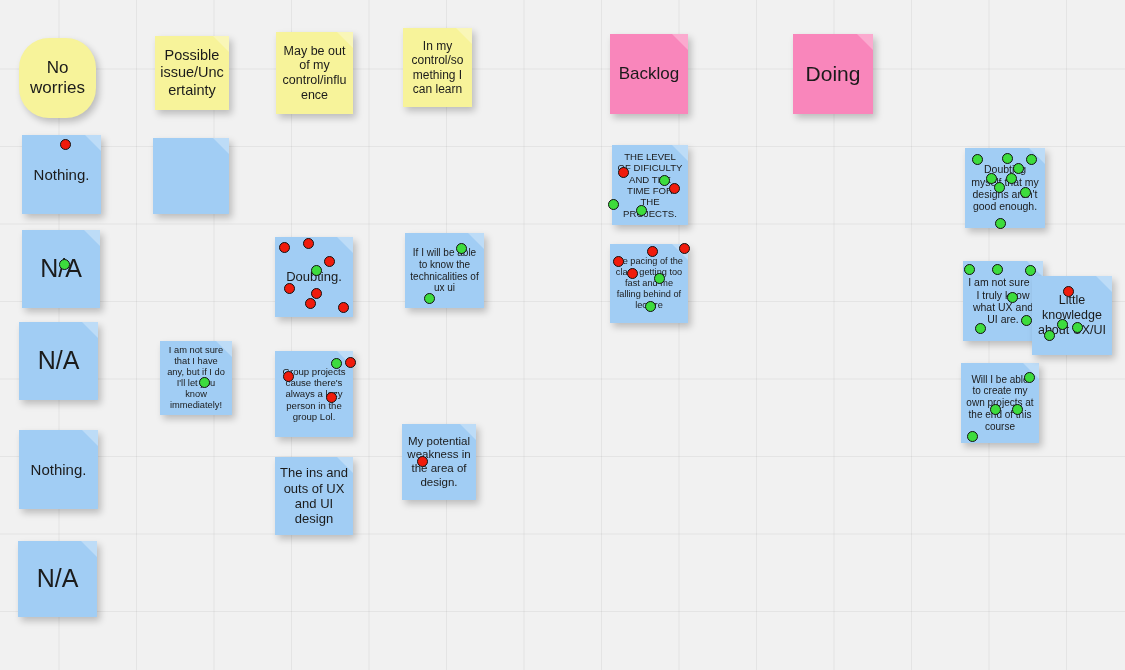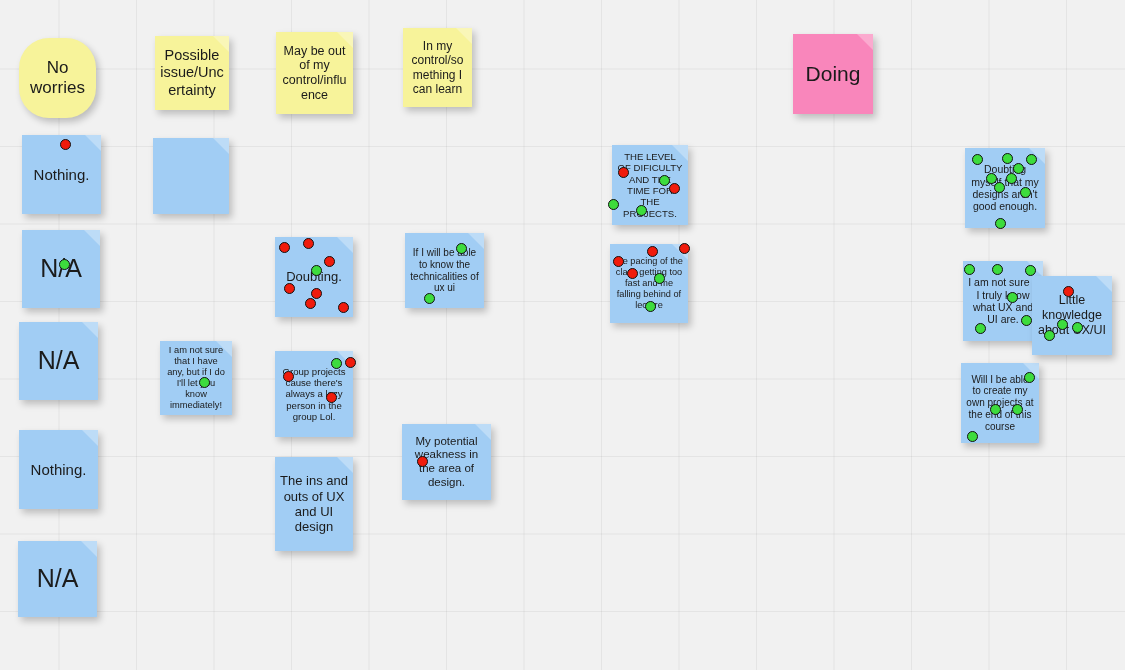--- a/index.html
+++ b/index.html
@@ -85,20 +85,24 @@
   <div class="note yellow" style="left:155px; top:36px; width:74px; height:74px; font-size:14.5px;">
     <span class="fold"></span>
     <span class="txt">Possible issue/Uncertainty</span>
   </div>
 
   <div class="note yellow" style="left:403px; top:28px; width:69px; height:79px; font-size:12px;">
     <span class="fold"></span>
     <span class="txt">In my control/something I can learn</span>
   </div>
 
+  <div class="note pink" style="left:610px; top:34px; width:78px; height:80px; font-size:17px;">
+    <span class="fold"></span>
+    <span class="txt">Backlog</span>
+  </div>
 
   <div class="note pink" style="left:793px; top:34px; width:80px; height:80px; font-size:21px;">
     <span class="fold"></span>
     <span class="txt">Doing</span>
   </div>
 
 
   <div class="note blue" style="left:22px; top:135px; width:79px; height:79px; font-size:15px;">
     <span class="fold"></span>
     <span class="txt">Nothing.</span>
@@ -151,33 +155,33 @@
 
   <div class="note blue" style="left:275px; top:351px; width:78px; height:86px; font-size:9.6px;">
     <span class="fold"></span>
     <span class="txt">Group projects cause there's always a lazy person in the group Lol.</span>
   </div>
   <span class="dot green" style="left:331px; top:358px;"></span>
   <span class="dot red" style="left:345px; top:357px;"></span>
   <span class="dot red" style="left:283px; top:371px;"></span>
   <span class="dot red" style="left:326px; top:392px;"></span>
 
-  <div class="note blue" style="left:275px; top:457px; width:78px; height:94px; font-size:13px;">
+  <div class="note blue" style="left:275px; top:457px; width:78px; height:78px; font-size:13px;">
     <span class="fold"></span>
     <span class="txt">The ins and outs of UX and UI design</span>
   </div>
 
   <div class="note blue" style="left:405px; top:233px; width:79px; height:75px; font-size:10px;">
     <span class="fold"></span>
     <span class="txt">If I will be able to know the technicalities of ux ui</span>
   </div>
   <span class="dot green" style="left:456px; top:243px;"></span>
   <span class="dot green" style="left:424px; top:293px;"></span>
 
-  <div class="note blue" style="left:402px; top:424px; width:89px; height:76px; font-size:11.5px;">
+  <div class="note blue" style="left:402px; top:424px; width:74px; height:76px; font-size:11.5px;">
     <span class="fold"></span>
     <span class="txt">My potential weakness in the area of design.</span>
   </div>
   <span class="dot red" style="left:417px; top:456px;"></span>
 
   <div class="note blue" style="left:612px; top:145px; width:76px; height:80px; font-size:9.6px;">
     <span class="fold"></span>
     <span class="txt">THE LEVEL OF DIFICULTY AND THE TIME FOR THE PROJECTS.</span>
   </div>
   <span class="dot red" style="left:618px; top:167px;"></span>

